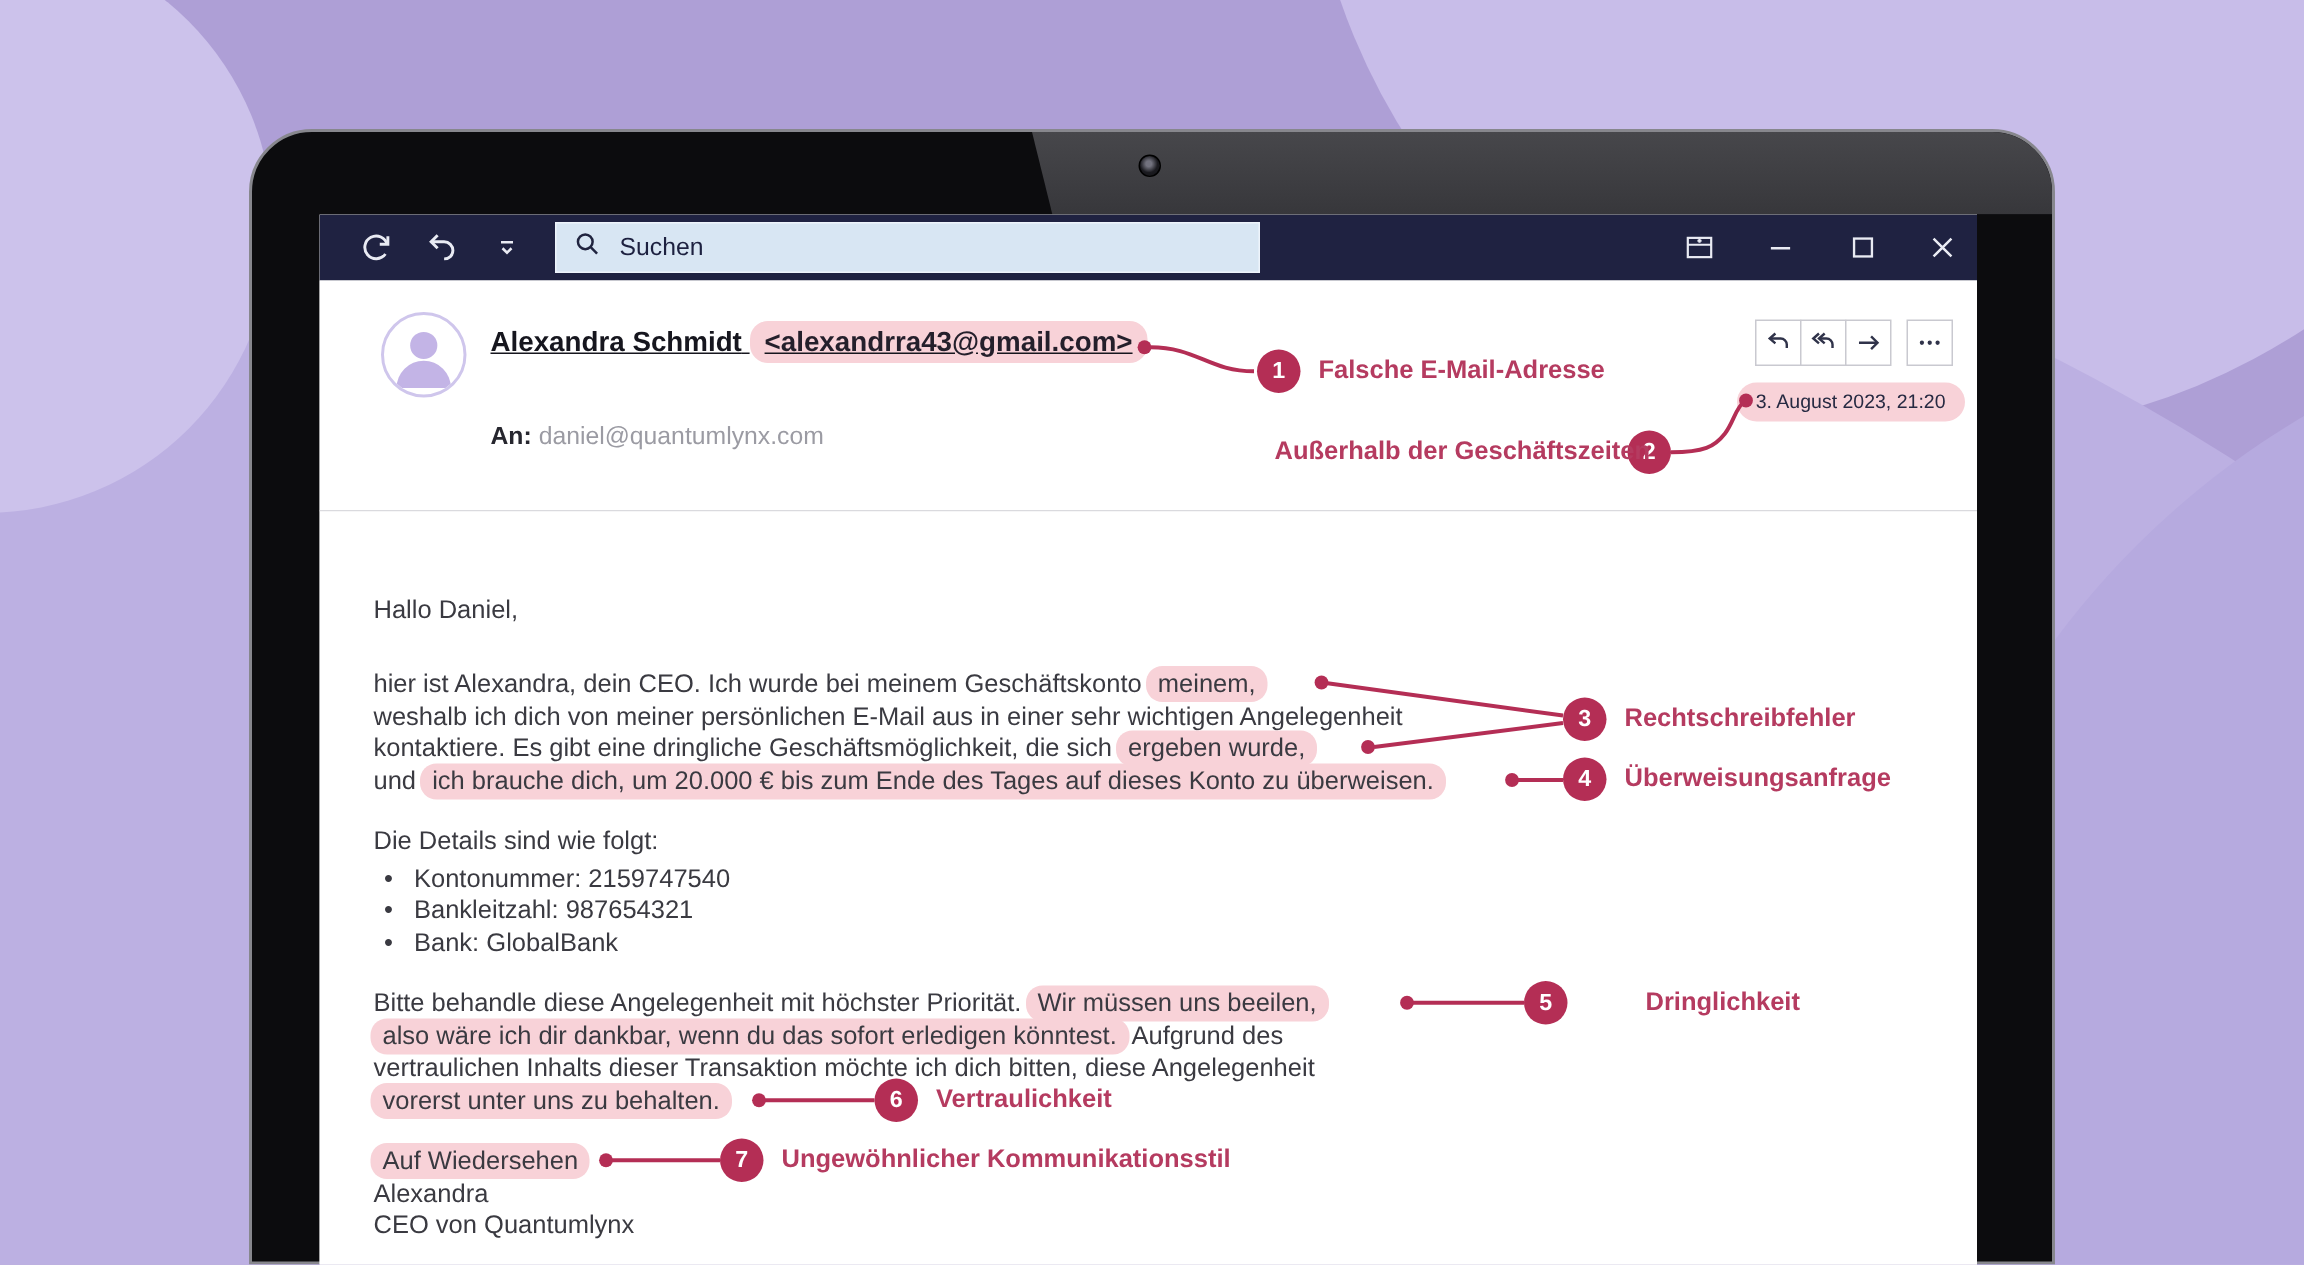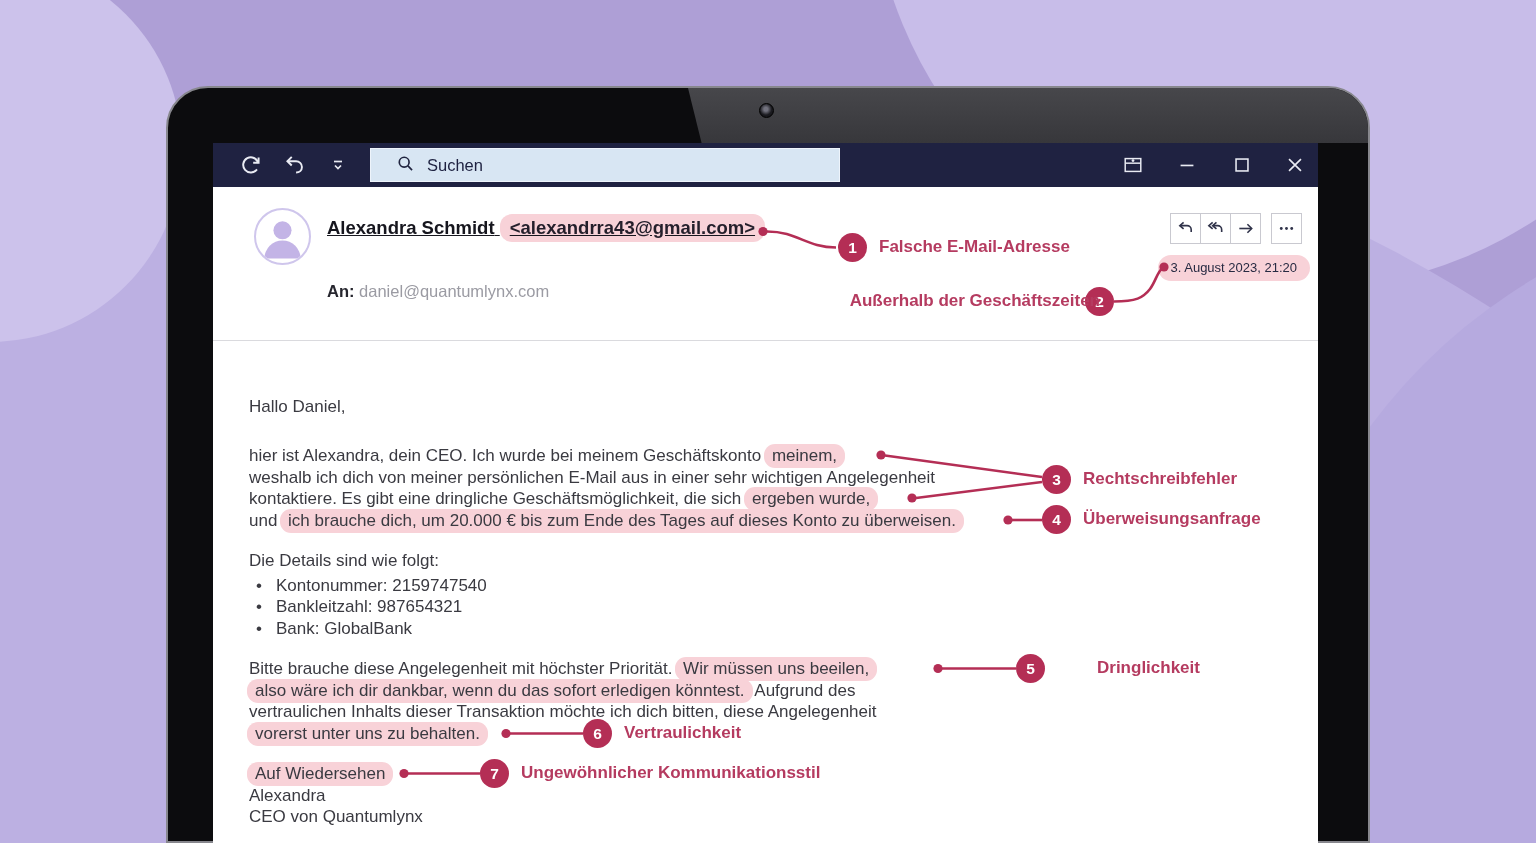--- a/index.html
+++ b/index.html
@@ -19,21 +19,21 @@
   #webcam{position:absolute;left:591px;top:15px;width:15px;height:15px;border-radius:50%;
           background:radial-gradient(circle at 45% 40%, #72727e 0 18%, #1b1b20 55%, #101014 100%);
           border:1px solid #000;}
   
   #screen{position:absolute;left:45px;top:55px;width:1105px;height:702px;background:#ffffff;overflow:hidden;}
   
   #titlebar{position:absolute;left:0;top:0;width:100%;height:44px;background:#1f2241;}
   .tb-btn{position:absolute;top:6px;width:32px;height:32px;display:flex;align-items:center;justify-content:center;cursor:pointer;}
   #tb-sync{left:22px;}#tb-undo{left:66px;}#tb-filter{left:112px;width:26px;}
   #searchbox{position:absolute;left:157px;top:5px;width:470px;height:34px;background:#d8e6f3;
-             border:1px solid #eef4fb;display:flex;align-items:center;padding-left:24px;gap:9px;}
+             border:1px solid #eef4fb;display:flex;align-items:center;padding-left:10px;gap:9px;}
   #searchbox input{border:none;outline:none;background:transparent;font-family:"Liberation Sans",sans-serif;
              font-size:16.5px;color:#1d2140;width:380px;}
   #searchbox input::placeholder{color:#1d2140;opacity:1;}
   .tb-right{position:absolute;top:6px;width:32px;height:32px;display:flex;align-items:center;justify-content:center;cursor:pointer;}
   #tb-ribbon{left:904px;}#tb-min{left:958px;}#tb-max{left:1013px;}#tb-close{left:1066px;}
   
   #mailheader{position:absolute;left:0;top:44px;width:100%;height:154px;background:#fff;border-bottom:1px solid #dadade;}
   #avatar{position:absolute;left:41px;top:21px;width:57px;height:57px;border-radius:50%;
           border:2px solid #cfc6ec;display:flex;align-items:center;justify-content:center;overflow:hidden;}
   #senderline{position:absolute;left:114px;top:30px;font-size:18.5px;font-weight:bold;color:#16161e;white-space:nowrap;text-decoration:underline;}
@@ -201,21 +201,21 @@
           <div class="line"><span>kontaktiere. Es gibt eine dringliche Geschäftsmöglichkeit, die sich </span><span class="hl">ergeben wurde,</span></div>
           <div class="line"><span>und </span><span class="hl">ich brauche dich, um 20.000 € bis zum Ende des Tages auf dieses Konto zu überweisen.</span></div>
         </div>
         <div class="blk" id="details-intro">Die Details sind wie folgt:</div>
         <ul class="blk" id="bullets">
           <li>Kontonummer: 2159747540</li>
           <li>Bankleitzahl: 987654321</li>
           <li>Bank: GlobalBank</li>
         </ul>
         <div class="blk" id="para2">
-          <div class="line"><span>Bitte brauche diese Angelegenheit mit höchster Priorität. </span><span class="hl">Wir müssen uns beeilen,</span></div>
+          <div class="line"><span>Bitte behandle diese Angelegenheit mit höchster Priorität. </span><span class="hl">Wir müssen uns beeilen,</span></div>
           <div class="line"><span class="hl">also wäre ich dir dankbar, wenn du das sofort erledigen könntest.</span><span> Aufgrund des</span></div>
           <div class="line"><span>vertraulichen Inhalts dieser Transaktion möchte ich dich bitten, diese Angelegenheit</span></div>
           <div class="line"><span class="hl">vorerst unter uns zu behalten.</span></div>
         </div>
         <div class="blk" id="signature">
           <div class="line"><span class="hl">Auf Wiedersehen</span></div>
           <div class="line"><span>Alexandra</span></div>
           <div class="line"><span>CEO von Quantumlynx</span></div>
         </div>
       </div>

